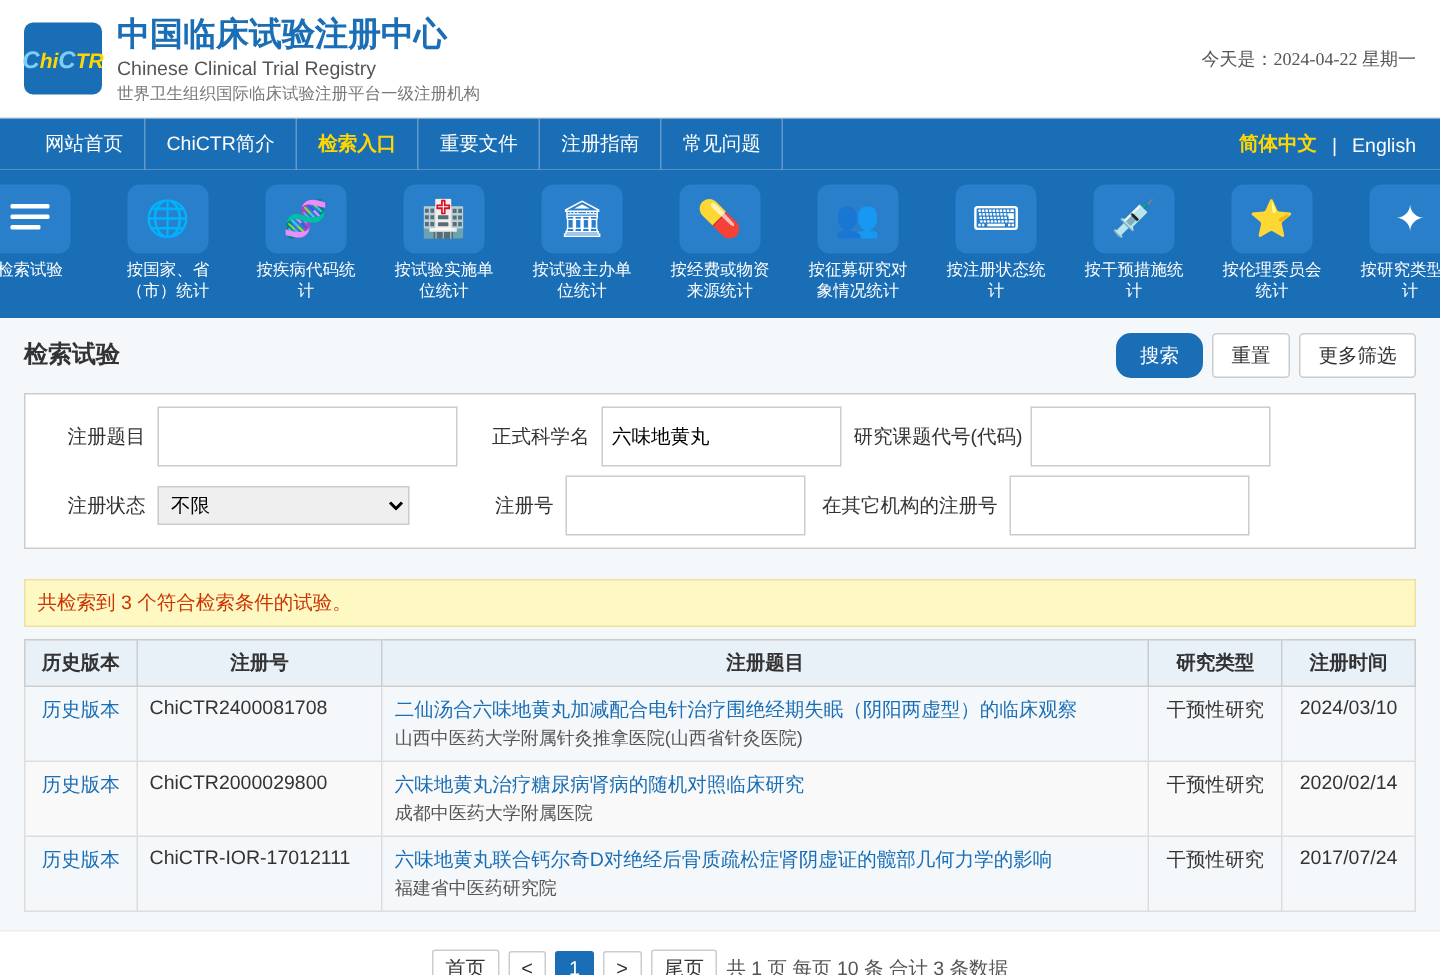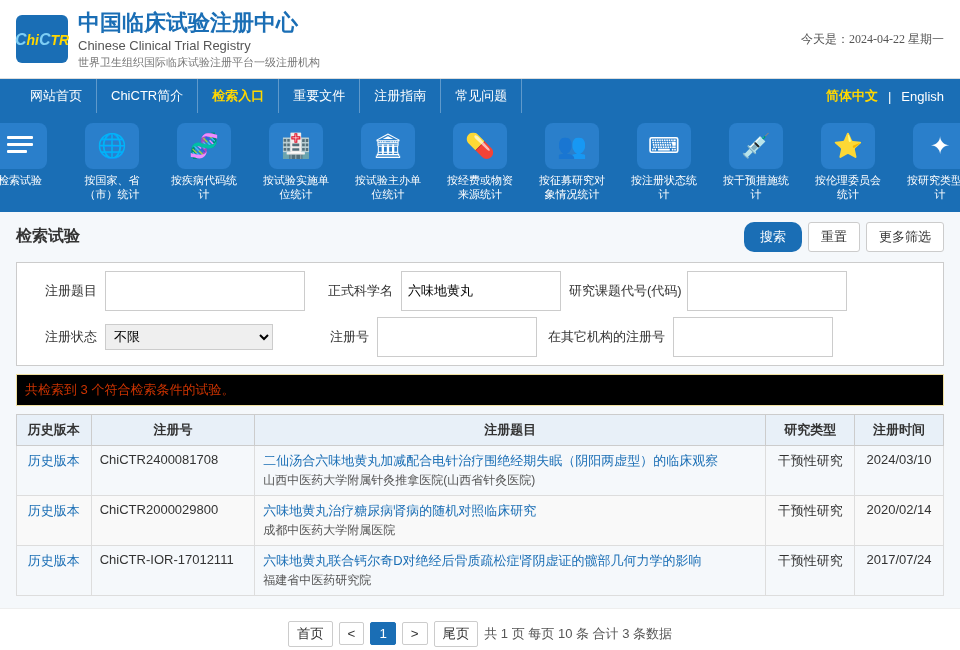--- a/index.html
+++ b/index.html
@@ -37,21 +37,21 @@
     .btn-more { background: #fff; color: #333; border: 1px solid #ccc; padding: 5px 12px; border-radius: 3px; cursor: pointer; font-size: 13px; }
 
     .search-form { border: 1px solid #ccc; background: #fff; padding: 8px; }
     .form-row { display: flex; align-items: center; gap: 8px; margin-bottom: 6px; }
     .form-row:last-child { margin-bottom: 0; }
     .form-label { width: 72px; text-align: right; font-size: 13px; color: #333; white-space: nowrap; }
     .form-input { border: 1px solid #ccc; padding: 3px 6px; font-size: 13px; height: 40px; }
     .form-input-long { width: 200px; }
     .form-input-medium { width: 160px; }
     .form-select { border: 1px solid #ccc; padding: 3px 4px; font-size: 13px; height: 26px; width: 168px; }
-    .results-count { color: #cc3300; font-size: 13px; padding: 6px 8px; background: #000000; border: 1px solid #f0e0a0; margin: 0 0 8px 0; }
+    .results-count { color: #cc3300; font-size: 13px; padding: 6px 8px; background: #fef9c3; border: 1px solid #f0e0a0; margin: 12px 0 8px 0; }
 
     
     .result-table { width: 100%; border-collapse: collapse; font-size: 13px; }
     .result-table th { background: #e8f0f8; border: 1px solid #ccc; padding: 6px 8px; text-align: center; font-weight: bold; color: #333; white-space: nowrap; }
     .result-table td { border: 1px solid #ddd; padding: 6px 8px; vertical-align: top; }
     .result-table tr:nth-child(even) td { background: #f9f9f9; }
     .link-blue { color: #1a6eb5; text-decoration: none; cursor: pointer; }
     .cell-center { text-align: center; }
     .cell-nowrap { white-space: nowrap; }
     .sub-text { color: #555; font-size: 12px; margin-top: 2px; }

